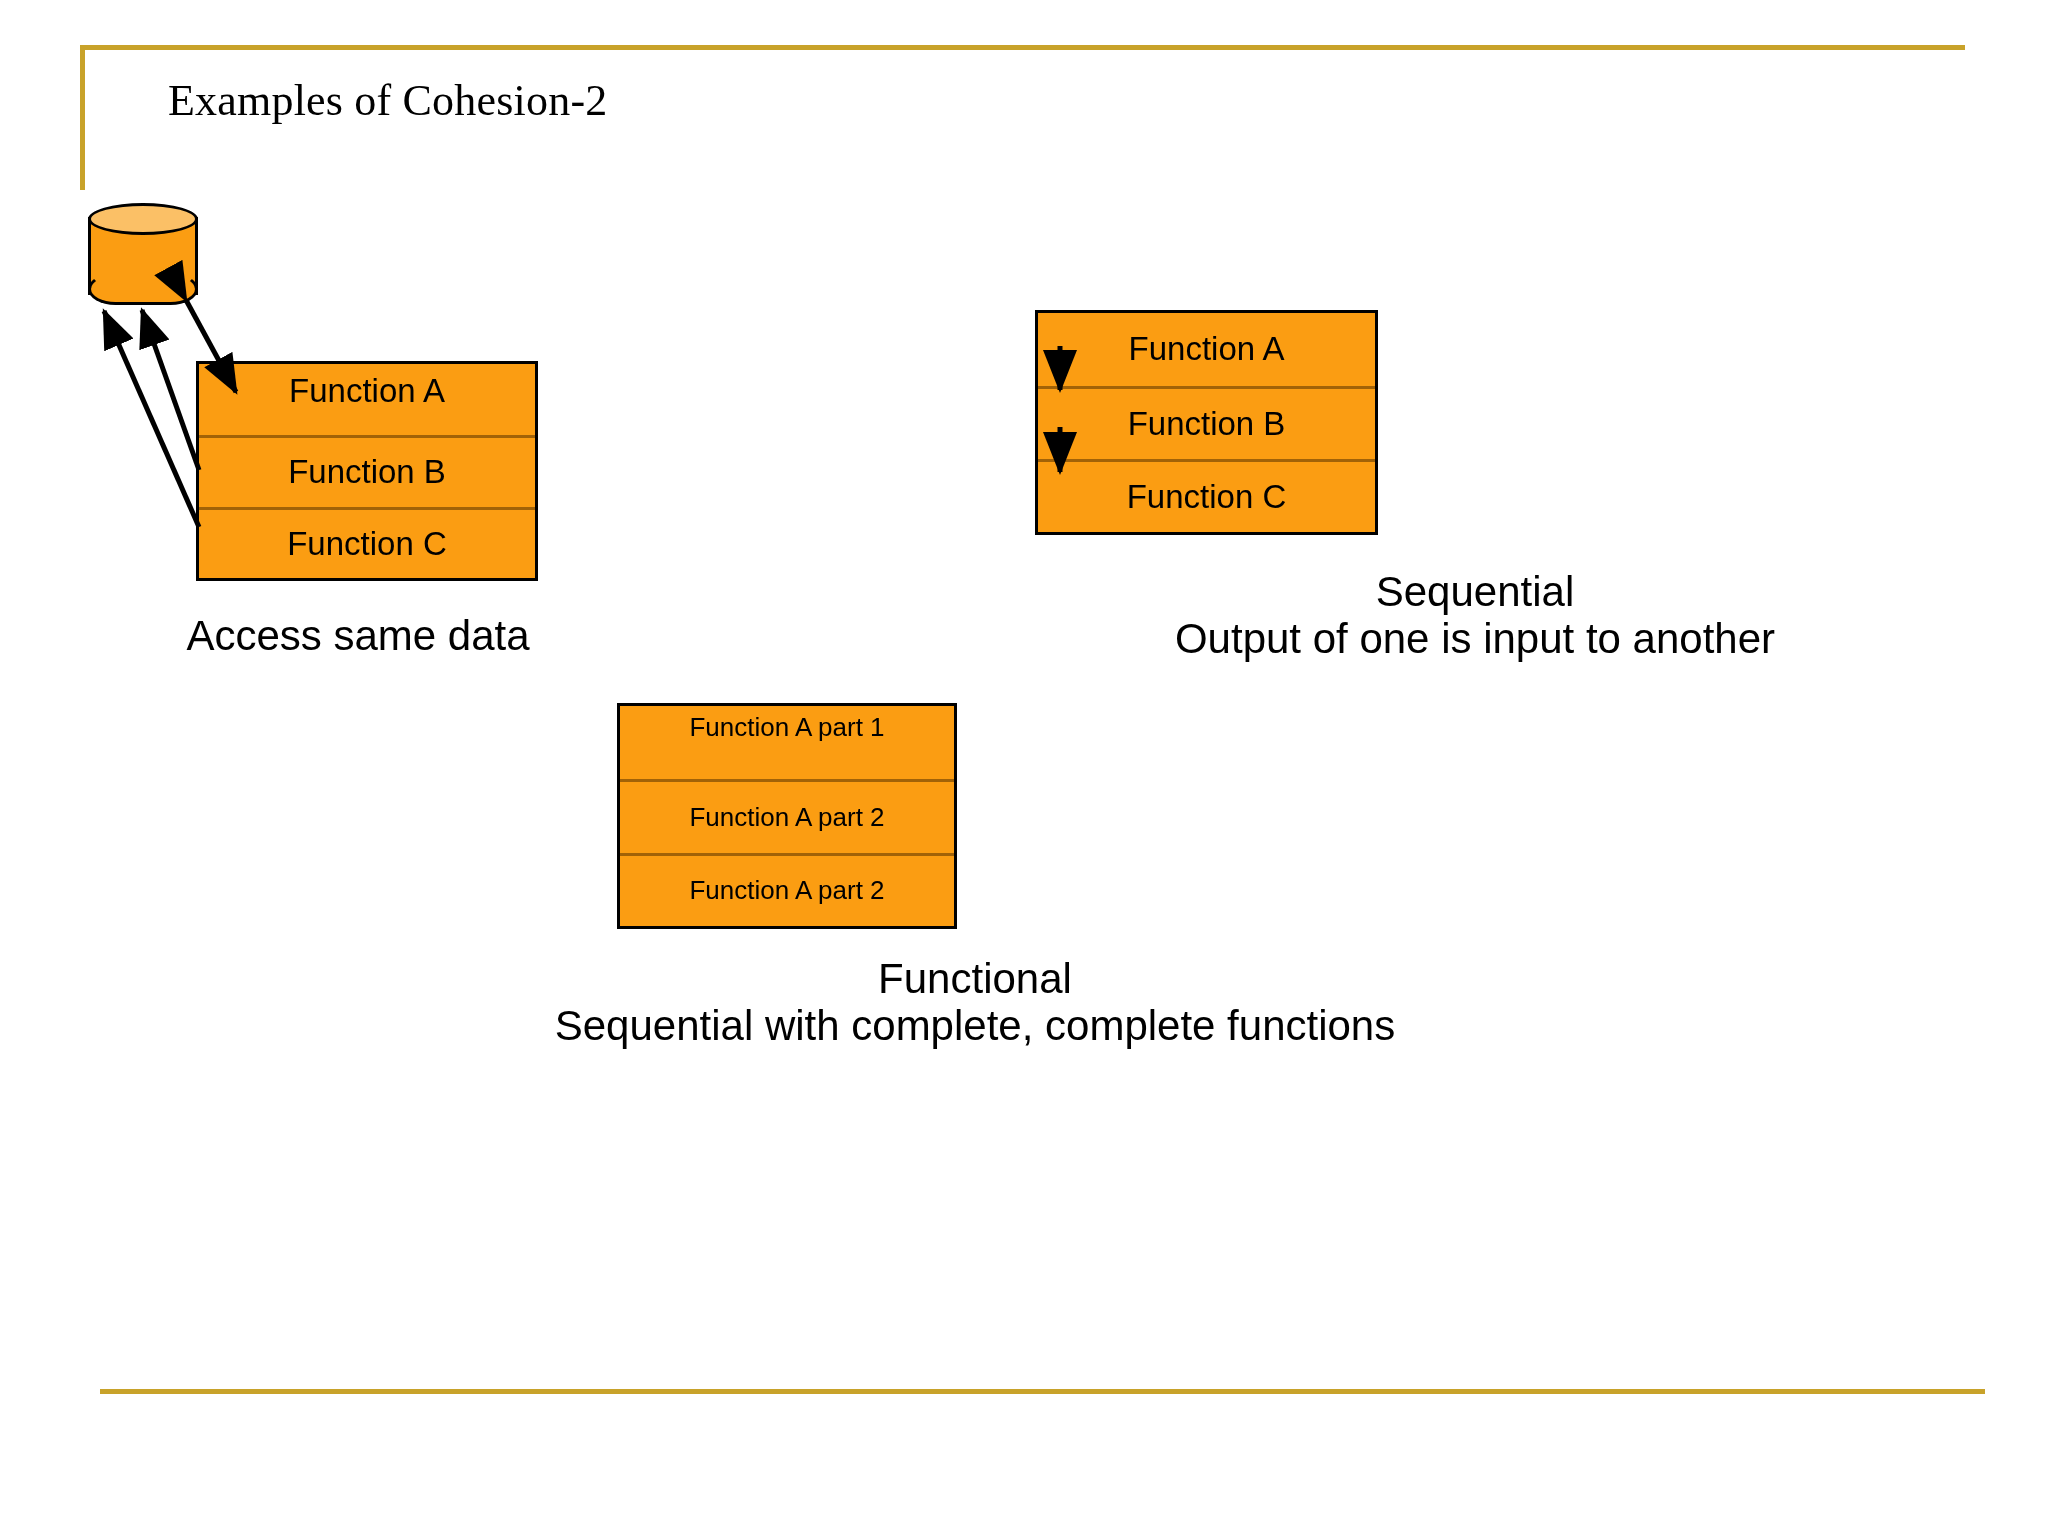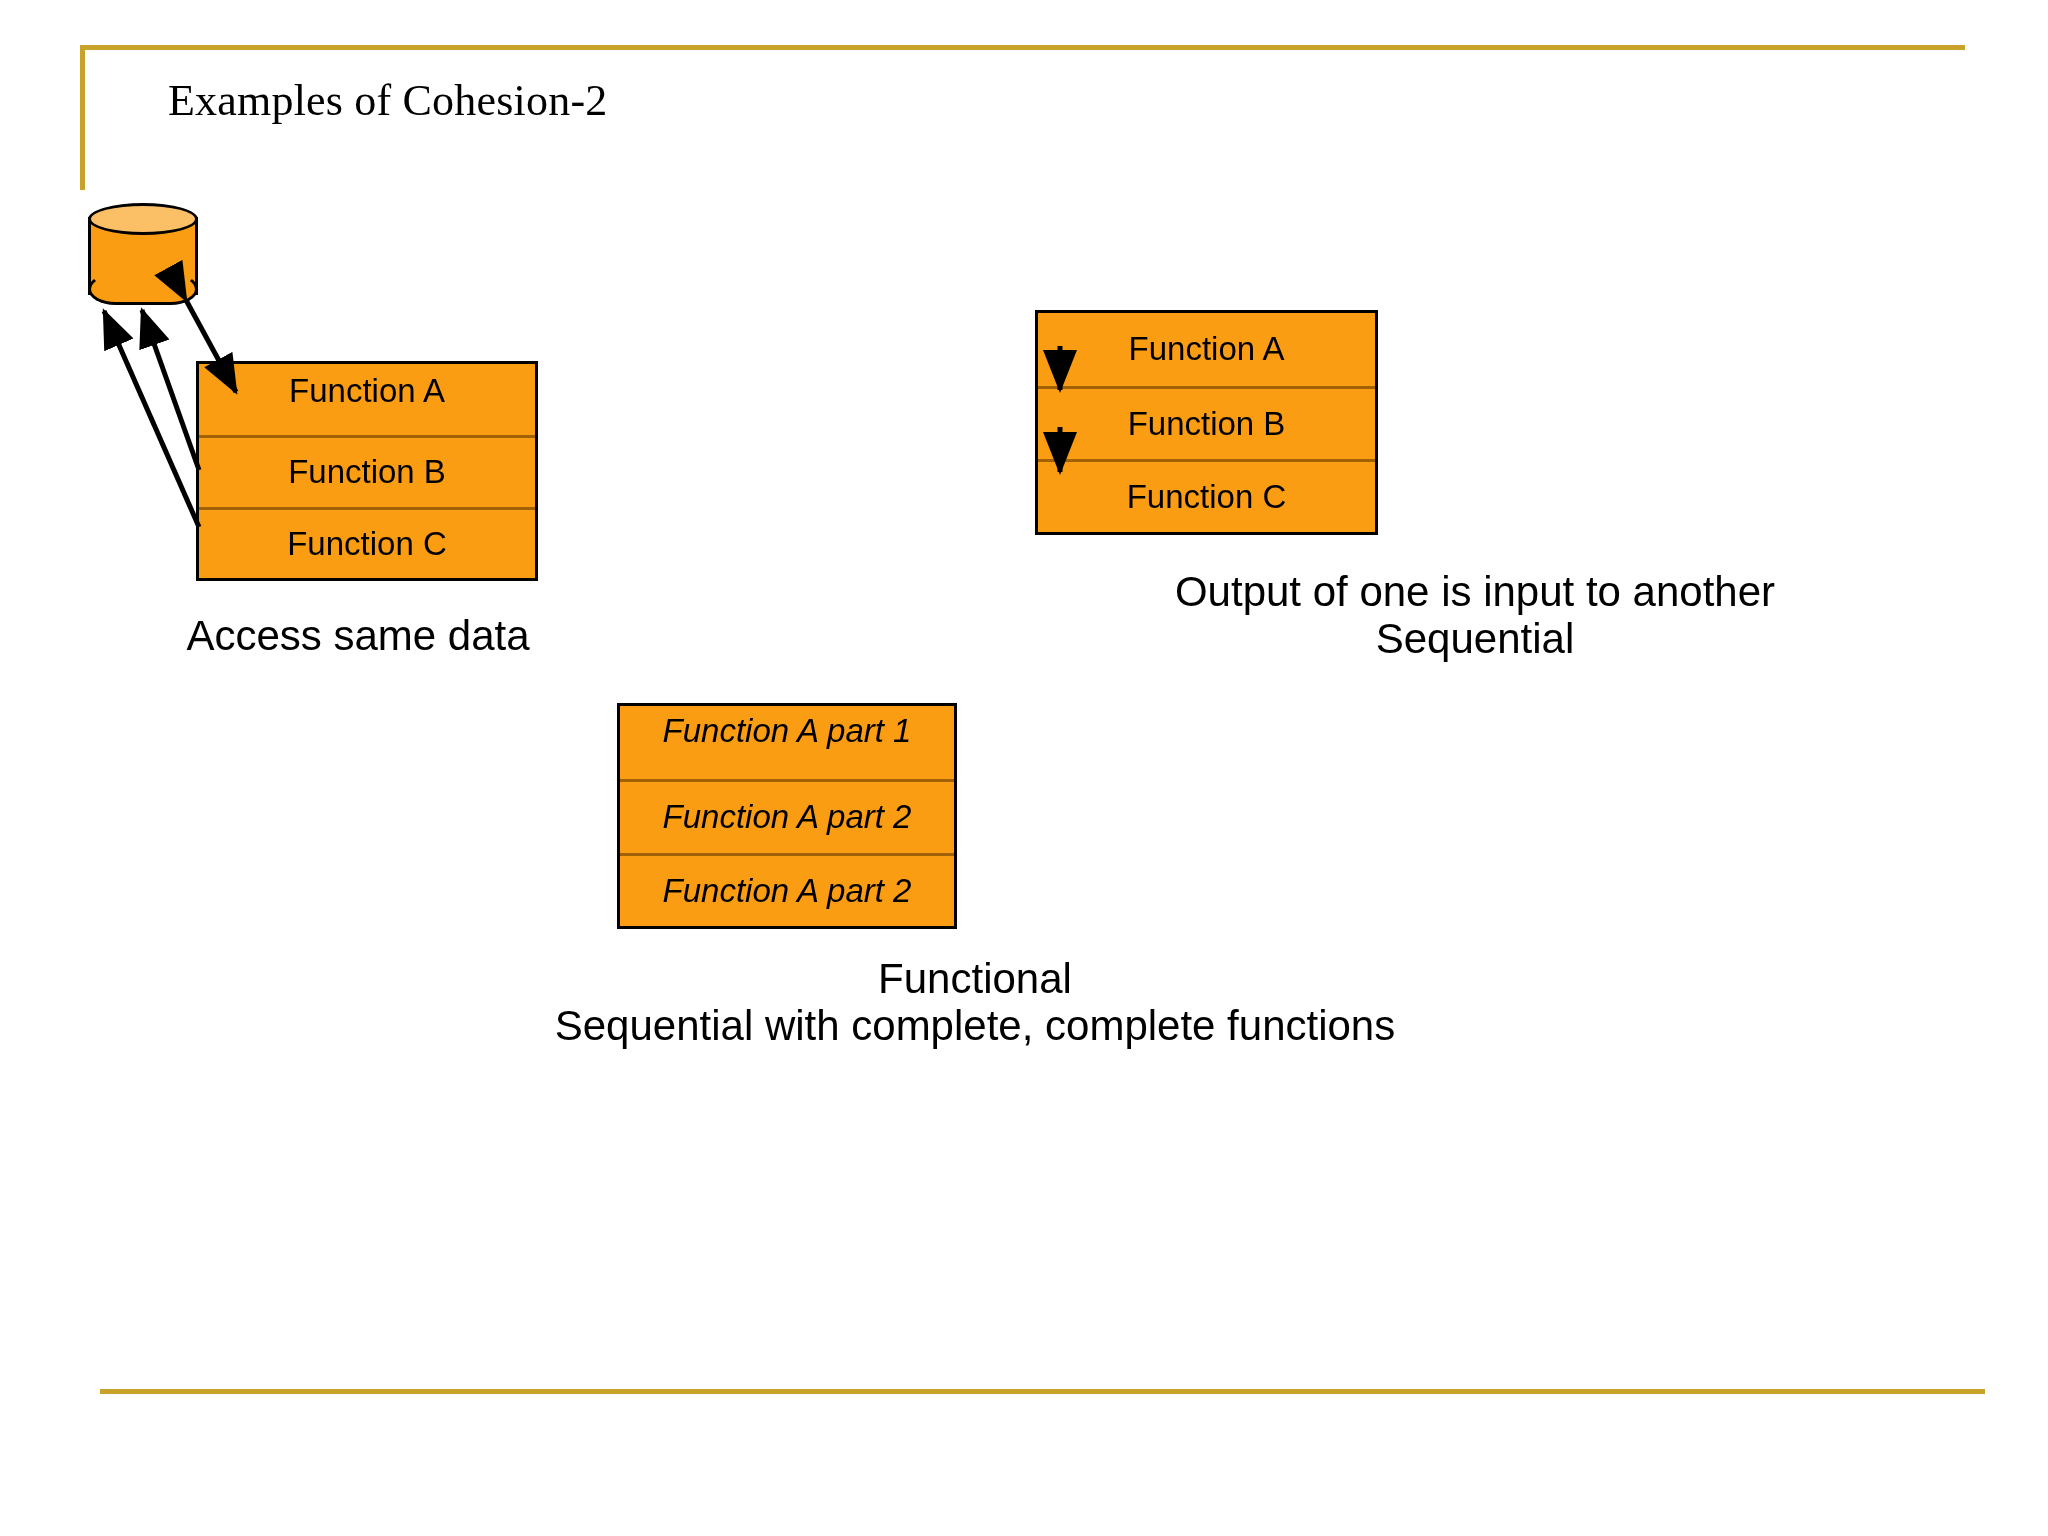--- a/index.html
+++ b/index.html
@@ -51,21 +51,21 @@
   #stack-comm .row:nth-child(1){align-items:flex-start;padding-top:8px;}
   #stack-comm .row:nth-child(2){align-items:center;}
   #stack-comm .row:nth-child(3){align-items:center;}
 
   
   #stack-seq{left:1035px;top:310px;width:343px;height:225px;}
   #stack-seq .row{height:33.33%;font-size:33px;}
 
   
   #stack-func{left:617px;top:703px;width:340px;height:226px;}
-  #stack-func .row{height:33.33%;font-size:33px;font-style:italic;}
+  #stack-func .row{height:33.33%;font-size:26px;}
   #stack-func .row:nth-child(1){align-items:flex-start;padding-top:6px;}
 
   
   .cylinder{position:absolute;left:88px;top:203px;width:110px;height:105px;}
   .cyl-body{
     position:absolute;left:0;top:14px;width:110px;height:78px;
     background:#FB9D12;
     border-left:3px solid #000;border-right:3px solid #000;
     box-sizing:border-box;
   }
@@ -135,22 +135,22 @@
     </div>
     <div class="row">
       <span class="row-label">Function B</span>
     </div>
     <div class="row">
       <span class="row-label">Function C</span>
     </div>
   </div>
 
   <div class="caption" id="cap-seq">
+    <div>Sequential</div>
     <div>Output of one is input to another</div>
-    <div>Sequential</div>
   </div>
 
   <div class="stack" id="stack-func">
     <div class="row">
       <span class="row-label">Function A part 1</span>
     </div>
     <div class="row">
       <span class="row-label">Function A part 2</span>
     </div>
     <div class="row">

